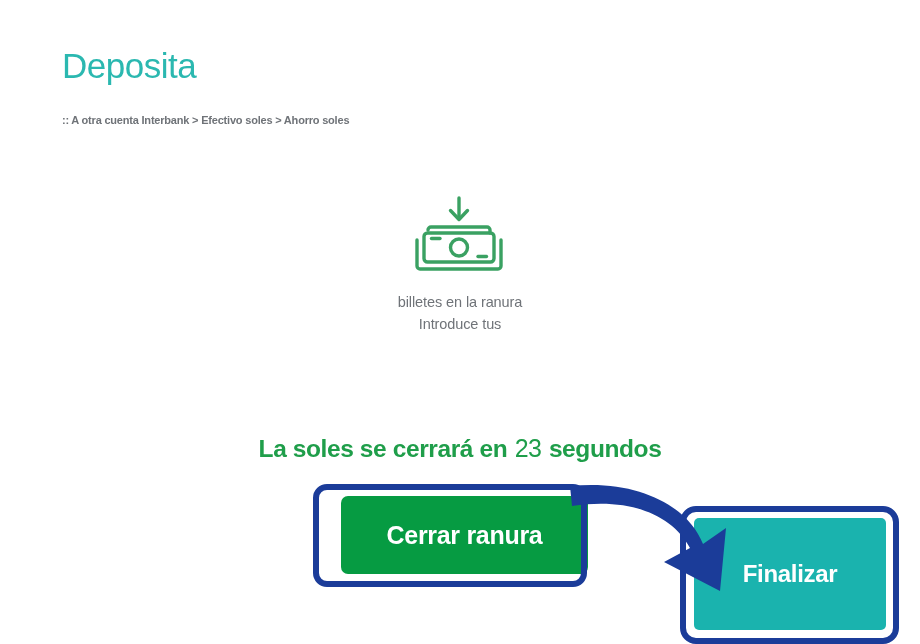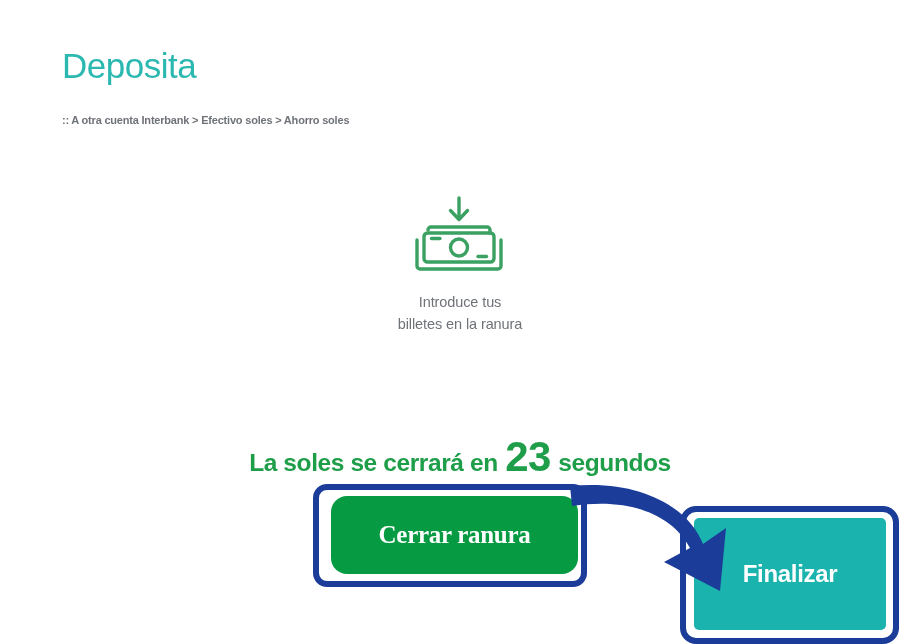--- a/index.html
+++ b/index.html
@@ -56,49 +56,48 @@
     position:absolute;left:0;right:0;top:436px;
     text-align:center;
     color:#1f9e4a;
     font-size:24.5px;
     font-weight:700;
     letter-spacing:-0.4px;
     line-height:1;
     white-space:nowrap;
   }
   .countdown .secs{
-    font-size:42px;
-    font-weight:700;
+    font-size:25px;
+    font-weight:400;
     letter-spacing:-0.5px;
     padding:0 1px;
     margin-top:35px;
   }
 
   
   .btn{
     position:absolute;
     display:flex;
     align-items:center;
     justify-content:center;
     text-align:center;
     color:#ffffff;
     border:none;
     cursor:pointer;
     box-sizing:border-box;
     padding:0;
   }
   .btn-close-slot{
-    left:331px;top:496px;
+    left:341px;top:496px;
     width:247px;height:78px;
     background:#069b42;
-    border-radius:16px;
+    border-radius:7px;
     font-size:25px;
     font-weight:700;
     letter-spacing:-0.3px;
-    font-family:Liberation Serif, serif;
   }
   .btn-finish{
     left:694px;top:518px;
     width:192px;height:112px;
     background:#1ab3ae;
     border-radius:5px;
     font-size:24px;
     font-weight:700;
     letter-spacing:-0.3px;
     line-height:1.28;
@@ -147,22 +146,22 @@
       <rect x="15" y="37" width="70" height="29" rx="3.5"></rect>
 
       <circle cx="50" cy="51.5" r="8.5"></circle>
 
       <line x1="22.5" y1="42.5" x2="31" y2="42.5"></line>
       <line x1="69" y1="60.5" x2="77.5" y2="60.5"></line>
     </svg>
   </div>
 
   <div class="icon-caption">
+    <span>billetes en la ranura</span>
     <span>Introduce tus</span>
-    <span>billetes en la ranura</span>
   </div>
 
   <div class="countdown"><span>La soles se cerrará en</span> <span class="secs">23</span> <span>segundos</span></div>
 
   <button class="btn btn-close-slot">Cerrar ranura</button>
 
   <button class="btn btn-finish">
     <span>Finalizar</span>
   </button>
 

